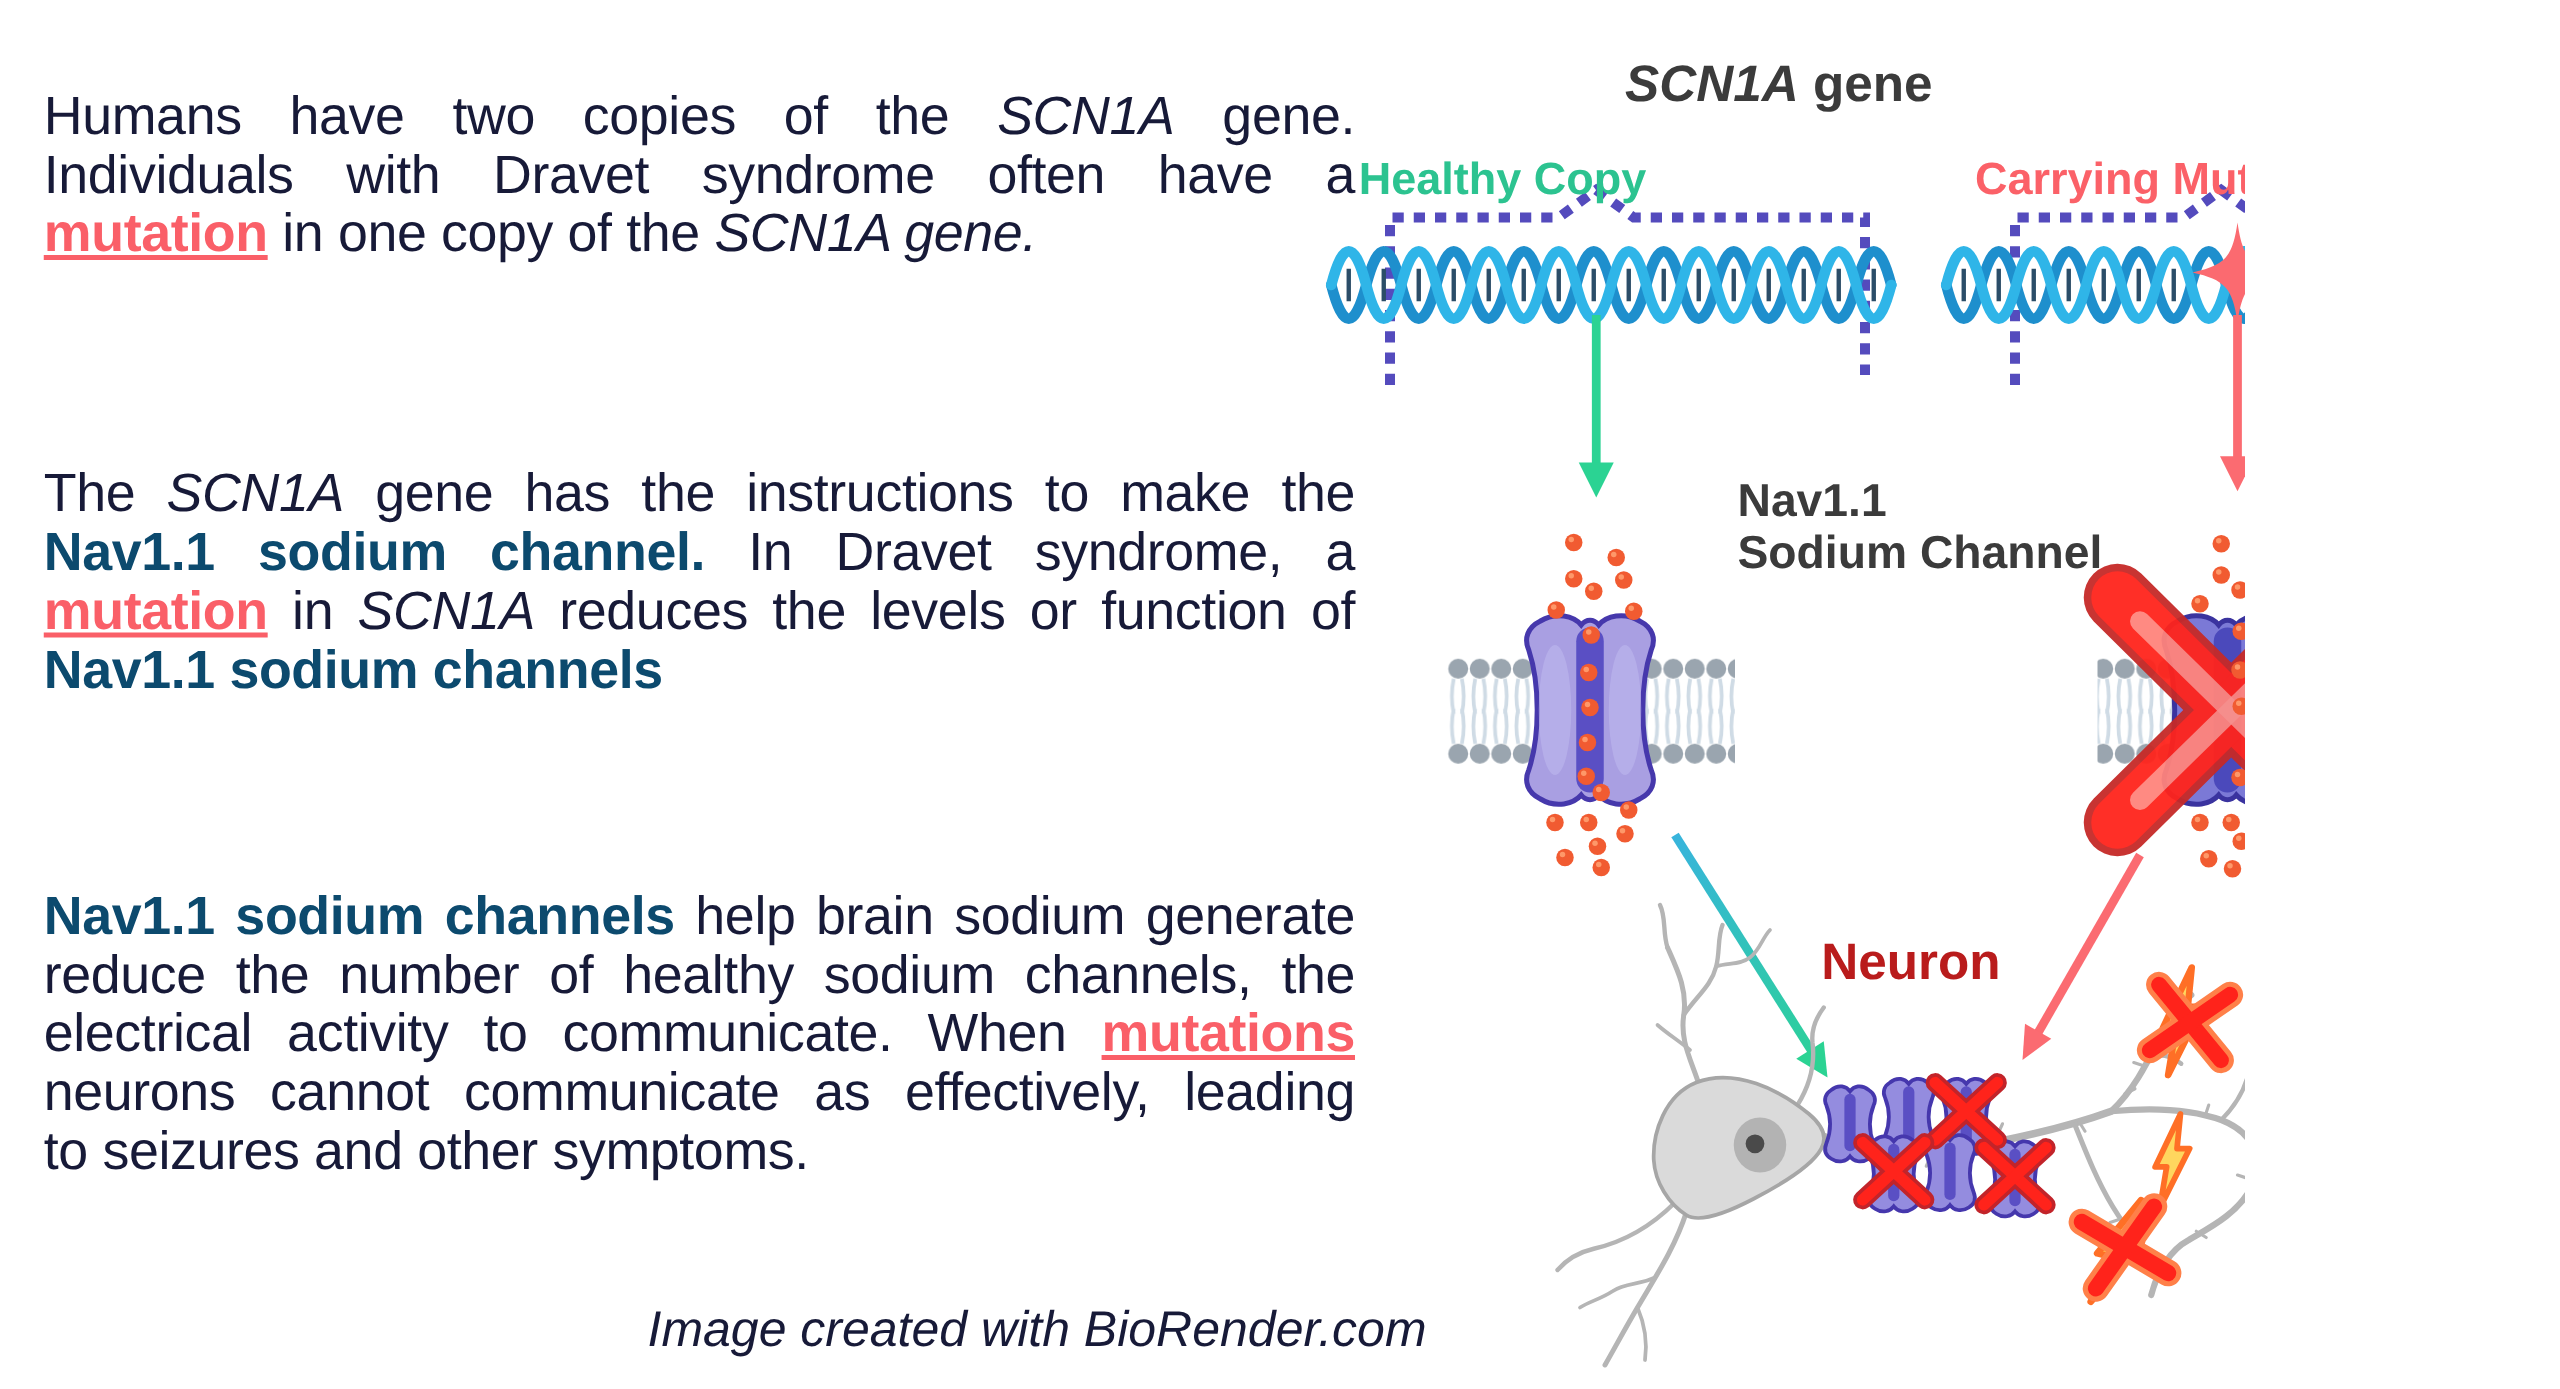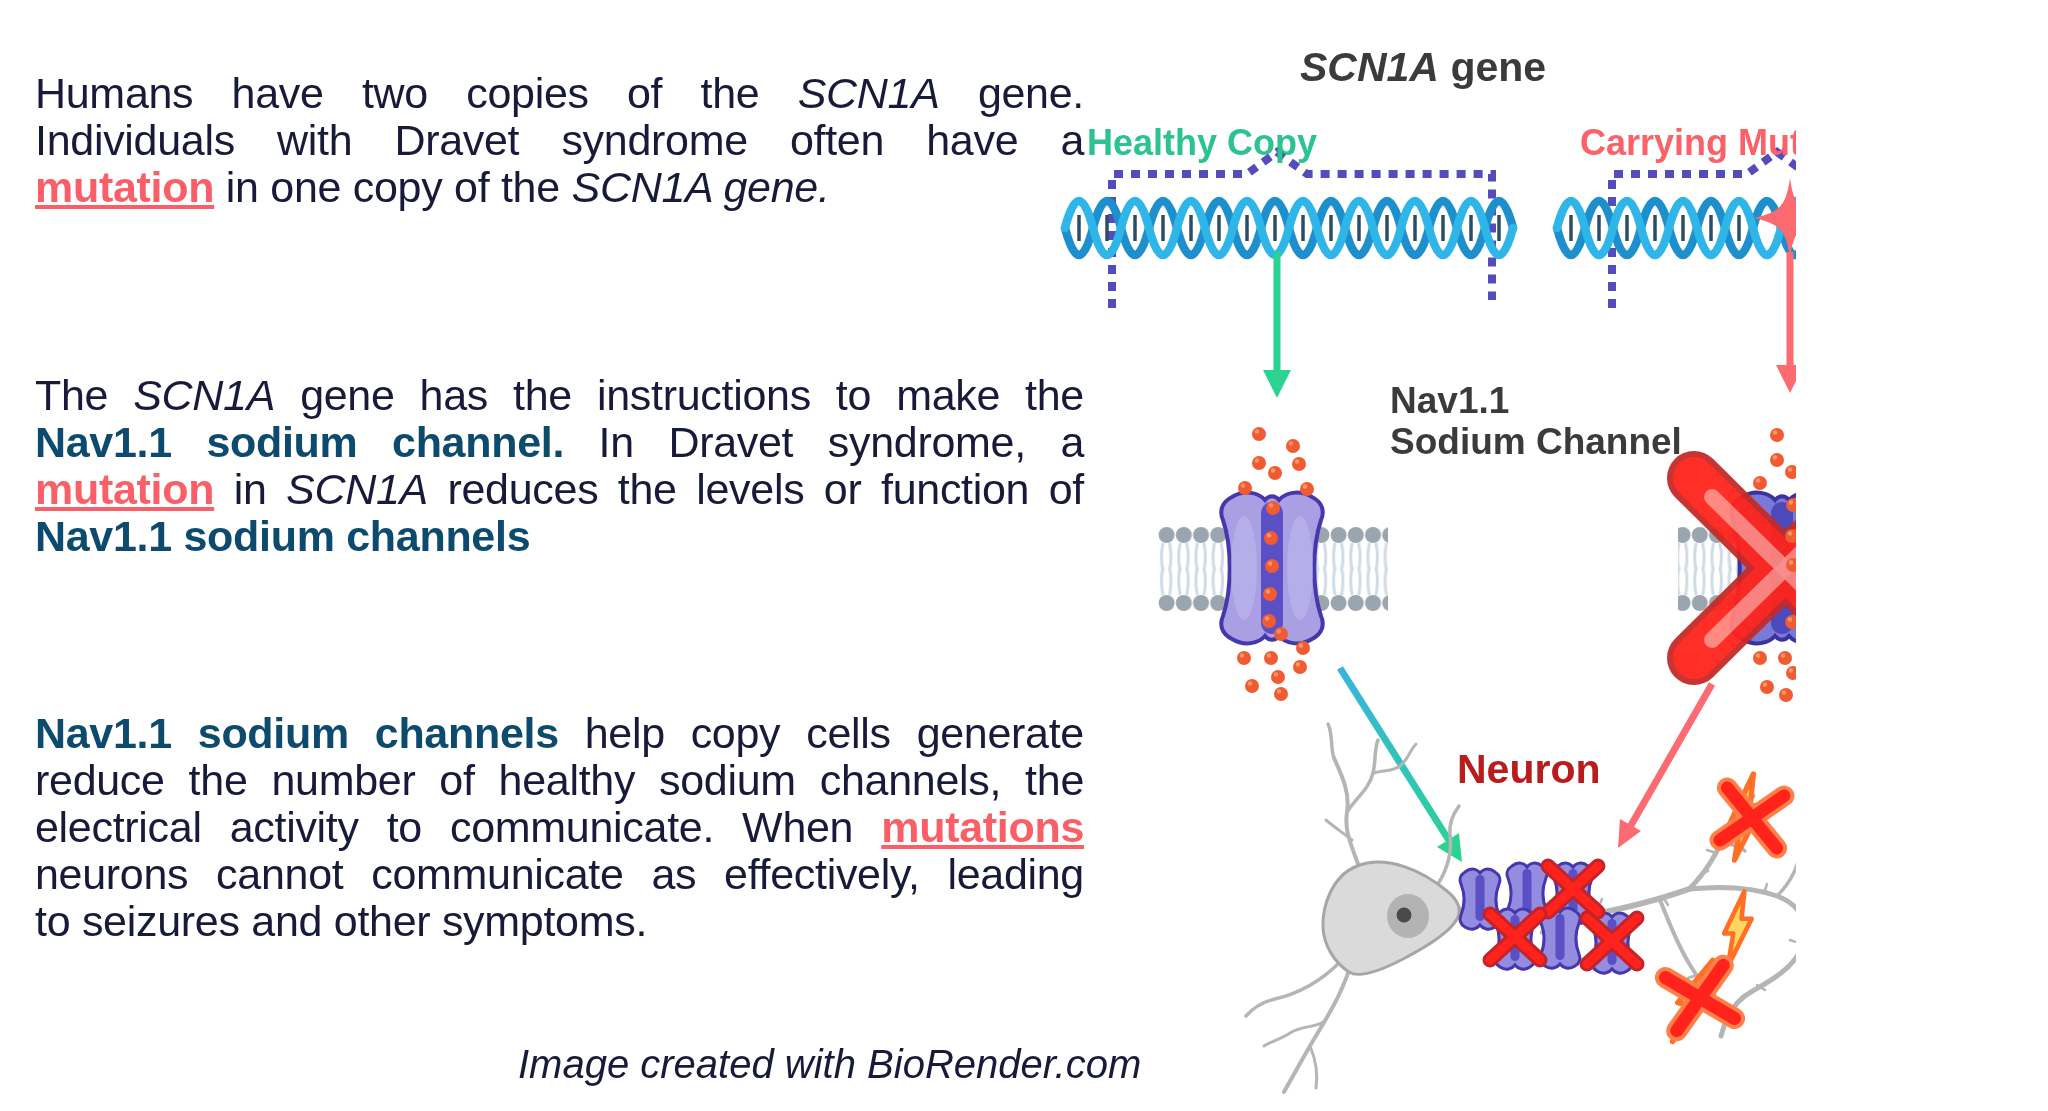--- a/index.html
+++ b/index.html
@@ -248,21 +248,21 @@
   </div>
 
   <div class="para" style="top:372px">
     <div class="line just"><span>The </span><span class="i">SCN1A</span><span> gene has the instructions to make the</span></div>
     <div class="line just"><span class="p">Nav1.1 sodium channel.</span><span> In Dravet syndrome, a</span></div>
     <div class="line just"><span class="r">mutation</span><span> in </span><span class="i">SCN1A</span><span> reduces the levels or function of</span></div>
     <div class="line"><span class="p">Nav1.1 sodium channels</span></div>
   </div>
 
   <div class="para" style="top:710px">
-    <div class="line just"><span class="p">Nav1.1 sodium channels</span><span> help copy cells generate</span></div>
+    <div class="line just"><span class="p">Nav1.1 sodium channels</span><span> help brain sodium generate</span></div>
     <div class="line just"><span>reduce the number of healthy sodium channels, the</span></div>
     <div class="line just"><span>electrical activity to communicate. When </span><span class="r">mutations</span></div>
     <div class="line just"><span>neurons cannot communicate as effectively, leading</span></div>
     <div class="line"><span>to seizures and other symptoms.</span></div>
   </div>
 
   <div class="attrib">Image created with BioRender.com</div>
 
   <div class="dlabel title"><span class="i">SCN1A</span><span> gene</span></div>
   <div class="dlabel healthy">Healthy Copy</div>

